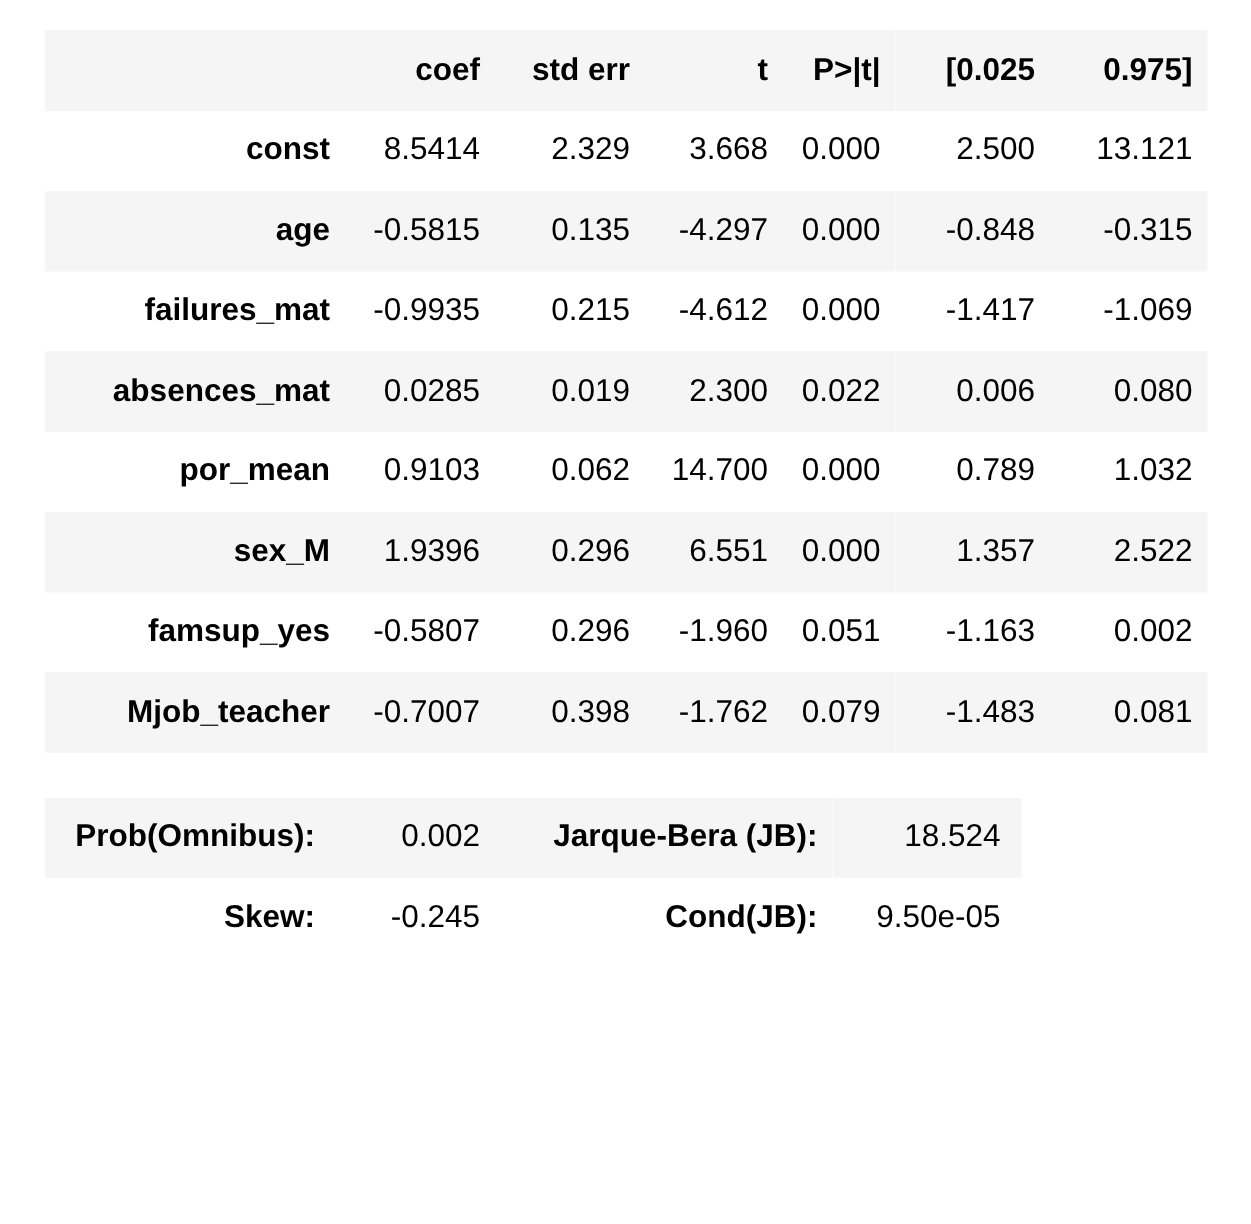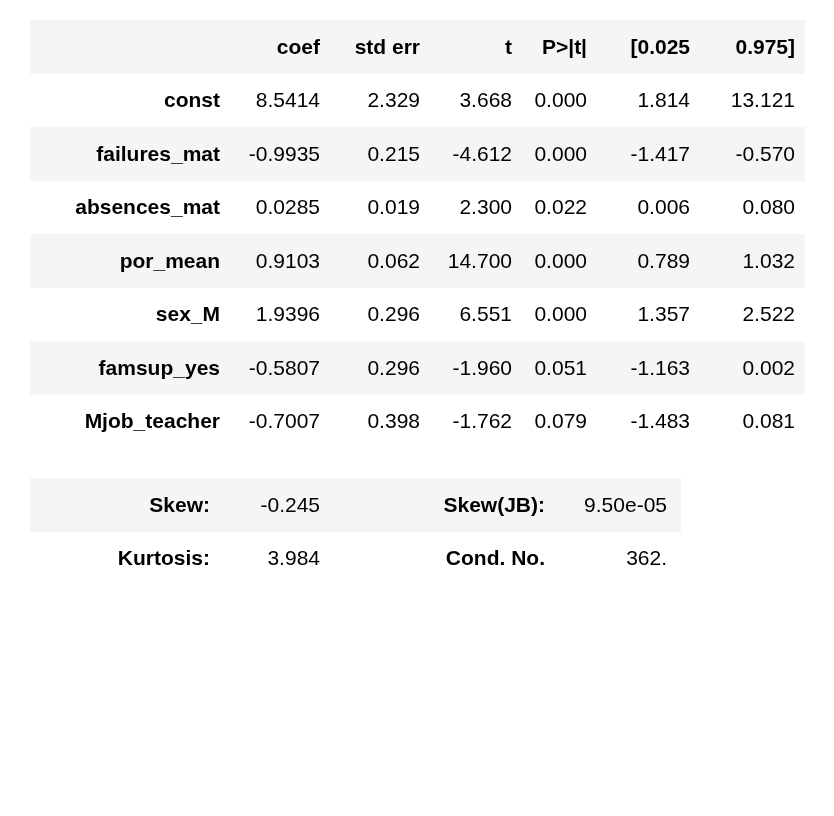--- a/index.html
+++ b/index.html
@@ -64,33 +64,42 @@
         <th>0.975]</th>
       </tr>
     </thead>
     <tbody>
   <tr>
     <th>const</th>
     <td>8.5414</td>
     <td>2.329</td>
     <td>3.668</td>
     <td>0.000</td>
-    <td>1.814</td>
+    <td>2.500</td>
     <td>13.121</td>
   </tr>
 
+  <tr>
+    <th>age</th>
+    <td>-0.5815</td>
+    <td>0.135</td>
+    <td>-4.297</td>
+    <td>0.000</td>
+    <td>-0.848</td>
+    <td>-0.315</td>
+  </tr>
 
   <tr>
     <th>failures_mat</th>
     <td>-0.9935</td>
     <td>0.215</td>
     <td>-4.612</td>
     <td>0.000</td>
     <td>-1.417</td>
-    <td>-0.570</td>
+    <td>-1.069</td>
   </tr>
 
   <tr>
     <th>absences_mat</th>
     <td>0.0285</td>
     <td>0.019</td>
     <td>2.300</td>
     <td>0.022</td>
     <td>0.006</td>
     <td>0.080</td>
@@ -141,30 +150,30 @@
 
   <table class="diag-table">
     <colgroup>
       <col style="width:190px">
         <col style="width:110px">
         <col style="width:225px">
         <col style="width:126px">
     </colgroup>
     <tbody>
 
+  <tr>
+    <th>Prob(Omnibus):</th>
+    <td>0.002</td>
+    <th>Jarque-Bera (JB):</th>
+    <td class="diag-value-right">18.524</td>
+  </tr>
 
   <tr>
     <th>Skew:</th>
     <td>-0.245</td>
-    <th>Skew(JB):</th>
+    <th>Cond(JB):</th>
     <td class="diag-value-right">9.50e-05</td>
   </tr>
 
-  <tr>
-    <th>Kurtosis:</th>
-    <td>3.984</td>
-    <th>Cond. No.</th>
-    <td class="diag-value-right">362.</td>
-  </tr>
 </tbody>
   </table>
 
 </div>
 
 </body></html>

